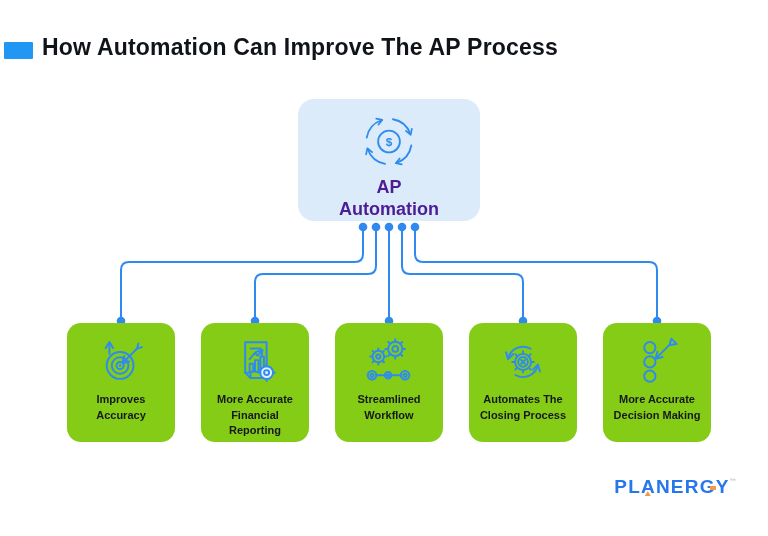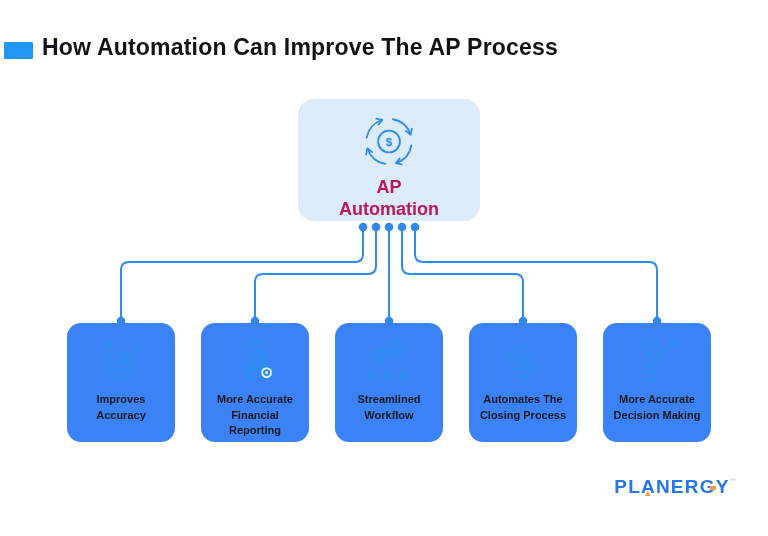--- a/index.html
+++ b/index.html
@@ -8,23 +8,23 @@
 
   
   .hdr{position:absolute;left:0;top:0;width:768px;height:70px;}
   .accent{position:absolute;left:4px;top:42px;width:29px;height:17px;background:#2196F3;border-radius:1px;}
   h1{position:absolute;left:42px;top:34px;margin:0;font-size:23px;font-weight:bold;color:#101418;letter-spacing:.2px;white-space:nowrap;}
 
   
   svg.connectors{position:absolute;left:0;top:0;width:768px;height:536px;pointer-events:none;}
 
   
-  .card{position:absolute;background:#3b82f6;border-radius:14px;display:flex;flex-direction:column;align-items:center;box-sizing:border-box;}
+  .card{position:absolute;background:#84cc16;border-radius:14px;display:flex;flex-direction:column;align-items:center;box-sizing:border-box;}
   .center-card{left:298px;top:99px;width:182px;height:122px;background:#DCEBFA;border-radius:16px;padding-top:9px;}
-  .center-label{margin-top:2px;font-size:18px;line-height:1.22;font-weight:bold;color:#be185d;text-align:center;white-space:pre-line;}
+  .center-label{margin-top:2px;font-size:18px;line-height:1.22;font-weight:bold;color:#4c1d95;text-align:center;white-space:pre-line;}
   .node{top:323px;width:108px;height:119px;padding-top:13px;}
   .n0{left:67px;} .n1{left:201px;} .n2{left:335px;} .n3{left:469px;} .n4{left:603px;}
   .node .ic{width:50px;height:50px;flex:0 0 auto;}
   .node-label{margin-top:6px;font-size:11px;line-height:1.42;font-weight:bold;color:#17191D;text-align:center;white-space:pre-line;}
 
   svg .ln{fill:none;stroke:#2F89EE;stroke-width:2;}
   svg .dot{fill:#2F89EE;stroke:none;}
   .icosvg{color:#2E8BF0;}
   .icosvg .s{fill:none;stroke:currentColor;stroke-width:2.2;stroke-linecap:round;stroke-linejoin:round;}
   .icosvg .sf{fill:#E4F1FC;stroke:currentColor;stroke-width:2.2;}

